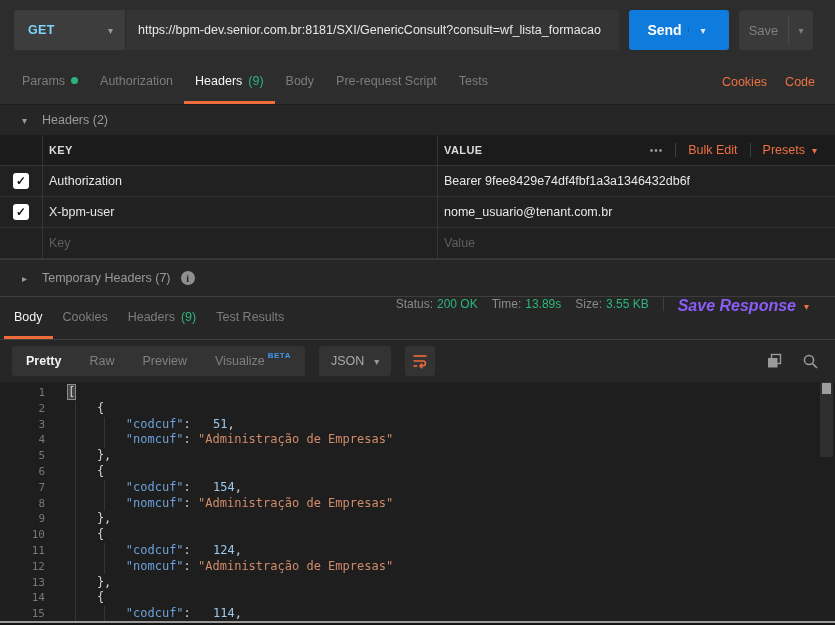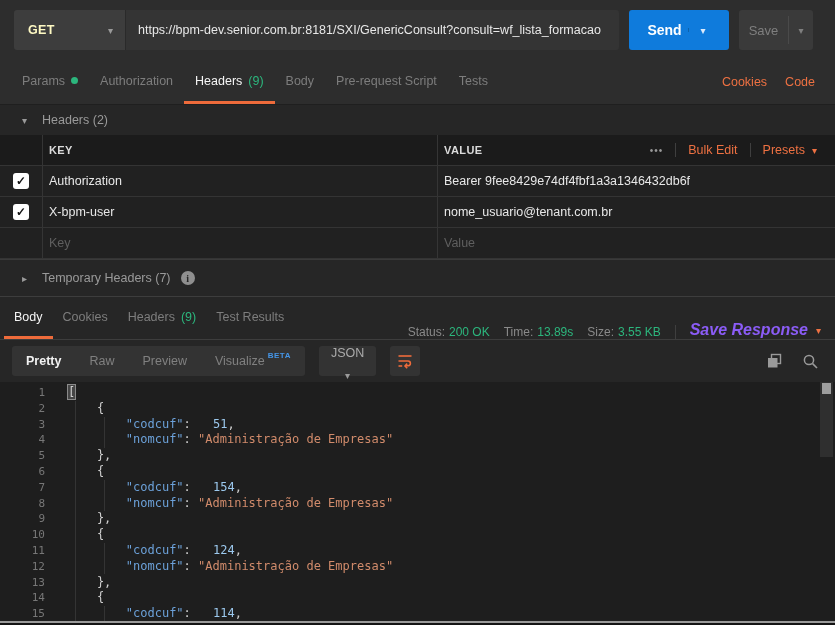--- a/index.html
+++ b/index.html
@@ -7,21 +7,21 @@
   body { font-family:"Liberation Sans", sans-serif; }
   .app {
     position:relative; width:835px; height:625px; margin:0 auto;
     background:#262626; overflow:hidden; color:#e8e8e8;
   }
 
   
   .topbar { height:60px; background:#2d2d2d; display:flex; align-items:center; padding:0 22px 0 14px; gap:10px; }
   .req-control { flex:1; height:40px; display:flex; border-radius:3px; overflow:hidden; }
   .method-box { width:112px; background:#3d3d3d; display:flex; align-items:center; justify-content:space-between; padding:0 12px 0 14px; cursor:pointer; border-right:1px solid #2a2a2a; }
-  .method-box .m { font-size:12.5px; font-weight:bold; color:#fef9c3; letter-spacing:.3px; }
+  .method-box .m { font-size:12.5px; font-weight:bold; color:#7dd3fc; letter-spacing:.3px; }
   .caret { font-size:10px; color:#9a9a9a; }
   .url-box { flex:1; background:#343434; display:flex; align-items:center; padding:0 12px; }
   .url-box .u { font-size:12.5px; color:#e8e8e8; white-space:nowrap; overflow:hidden; }
   .send-btn { width:100px; height:40px; background:#0f7bdc; border:none; border-radius:3px; display:flex; align-items:stretch; cursor:pointer; padding:12px; }
   .send-btn .lbl { flex:1; display:flex; align-items:center; justify-content:center; color:#fff; font-size:14px; font-weight:bold; }
   .send-btn .divider { width:1px; background:#0b62ad; margin:6px 0; }
   .send-btn .caret { width:28px; display:flex; align-items:center; justify-content:center; color:#dceafc; }
   .save-btn { width:74px; height:40px; background:#3a3a3a; border:none; border-radius:3px; display:flex; align-items:stretch; cursor:pointer; padding:0; }
   .save-btn .lbl { flex:1; display:flex; align-items:center; justify-content:center; color:#7f7f7f; font-size:13px; }
   .save-btn .divider { width:1px; background:#4a4a4a; margin:6px 0; }
@@ -58,34 +58,34 @@
   .head-tools .dots { color:#9a9a9a; font-size:10px; letter-spacing:1px; cursor:pointer; }
   .vsep { width:1px; height:14px; background:#3f3f3f; }
   .head-tools .olink { font-size:12.5px;text-align:center; }
   .presets { display:flex; align-items:center; gap:7px; cursor:pointer; }
   .presets .caret { color:#ee7142; }
 
   
   .resp-head { height:44px; background:#262626; border-top:1px solid #3d3d3d; border-bottom:1px solid #3d3d3d; display:flex; align-items:stretch; padding-left:4px; }
   .resp-tabs { display:flex; align-items:stretch; }
   .resp-head .rtab { padding:0 10px; }
-  .resp-meta { margin-left:auto; display:flex; align-items:flex-end; gap:14px; padding-right:14px; }
+  .resp-meta { margin-left:auto; display:flex; align-items:flex-start; gap:14px; padding-right:26px; }
   .meta-pair { font-size:12px; color:#8a8a8a; white-space:nowrap; }
   .meta-pair .v { color:#2cb67d; margin-left:4px; }
   .save-resp { display:flex; align-items:center; gap:8px; cursor:pointer; }
   .save-resp .t { font-size:16px; font-weight:bold; color:#8b5cf6;font-style:italic; }
   .save-resp .caret { color:#ee7142; }
 
   
   .resp-toolbar { height:42px; background:#262626; display:flex; align-items:center; padding:0 16px 0 12px; }
   .seg { height:30px; background:#333333; border-radius:3px; display:flex; align-items:stretch; }
   .seg .vtab { display:flex; align-items:center; padding:0 14px; font-size:12.5px; color:#808080; cursor:pointer; }
   .seg .vtab.active { color:#f2f2f2; font-weight:bold; }
   .beta { font-size:8px; font-weight:bold; color:#4596e8; position:relative; top:-6px; margin-left:3px; letter-spacing:.5px; }
-  .fmt-select { height:30px; background:#333333; border-radius:3px; display:flex; align-items:center; gap:10px; padding:0 12px; margin-left:14px; font-size:12.5px; color:#aaaaaa; cursor:pointer;flex-direction:column; }
+  .fmt-select { height:30px; background:#333333; border-radius:3px; display:flex; align-items:center; gap:10px; padding:0 12px; margin-left:14px; font-size:12.5px; color:#aaaaaa; cursor:pointer; }
   .wrap-btn { width:30px; height:30px; background:#333333; border-radius:3px; margin-left:14px; display:flex; align-items:center; justify-content:center; cursor:pointer; }
   .tool-icons { margin-left:auto; display:flex; align-items:center; gap:18px; }
   .icon-btn { width:18px; height:18px; display:flex; align-items:center; justify-content:center; cursor:pointer; }
 
   
   .code-panel { position:relative; height:239px; background:#1e1e1e; overflow:hidden; font-family:"DejaVu Sans Mono", monospace; padding-top:3px; }
   .cl { display:flex; height:15.8px; line-height:15.8px; white-space:pre; }
   .ln { width:45px; flex:none; text-align:right; color:#777777; font-size:11px; }
   .lc { padding-left:23px; font-size:12px; }
   .tk-pn { color:#d0d0d0; }

